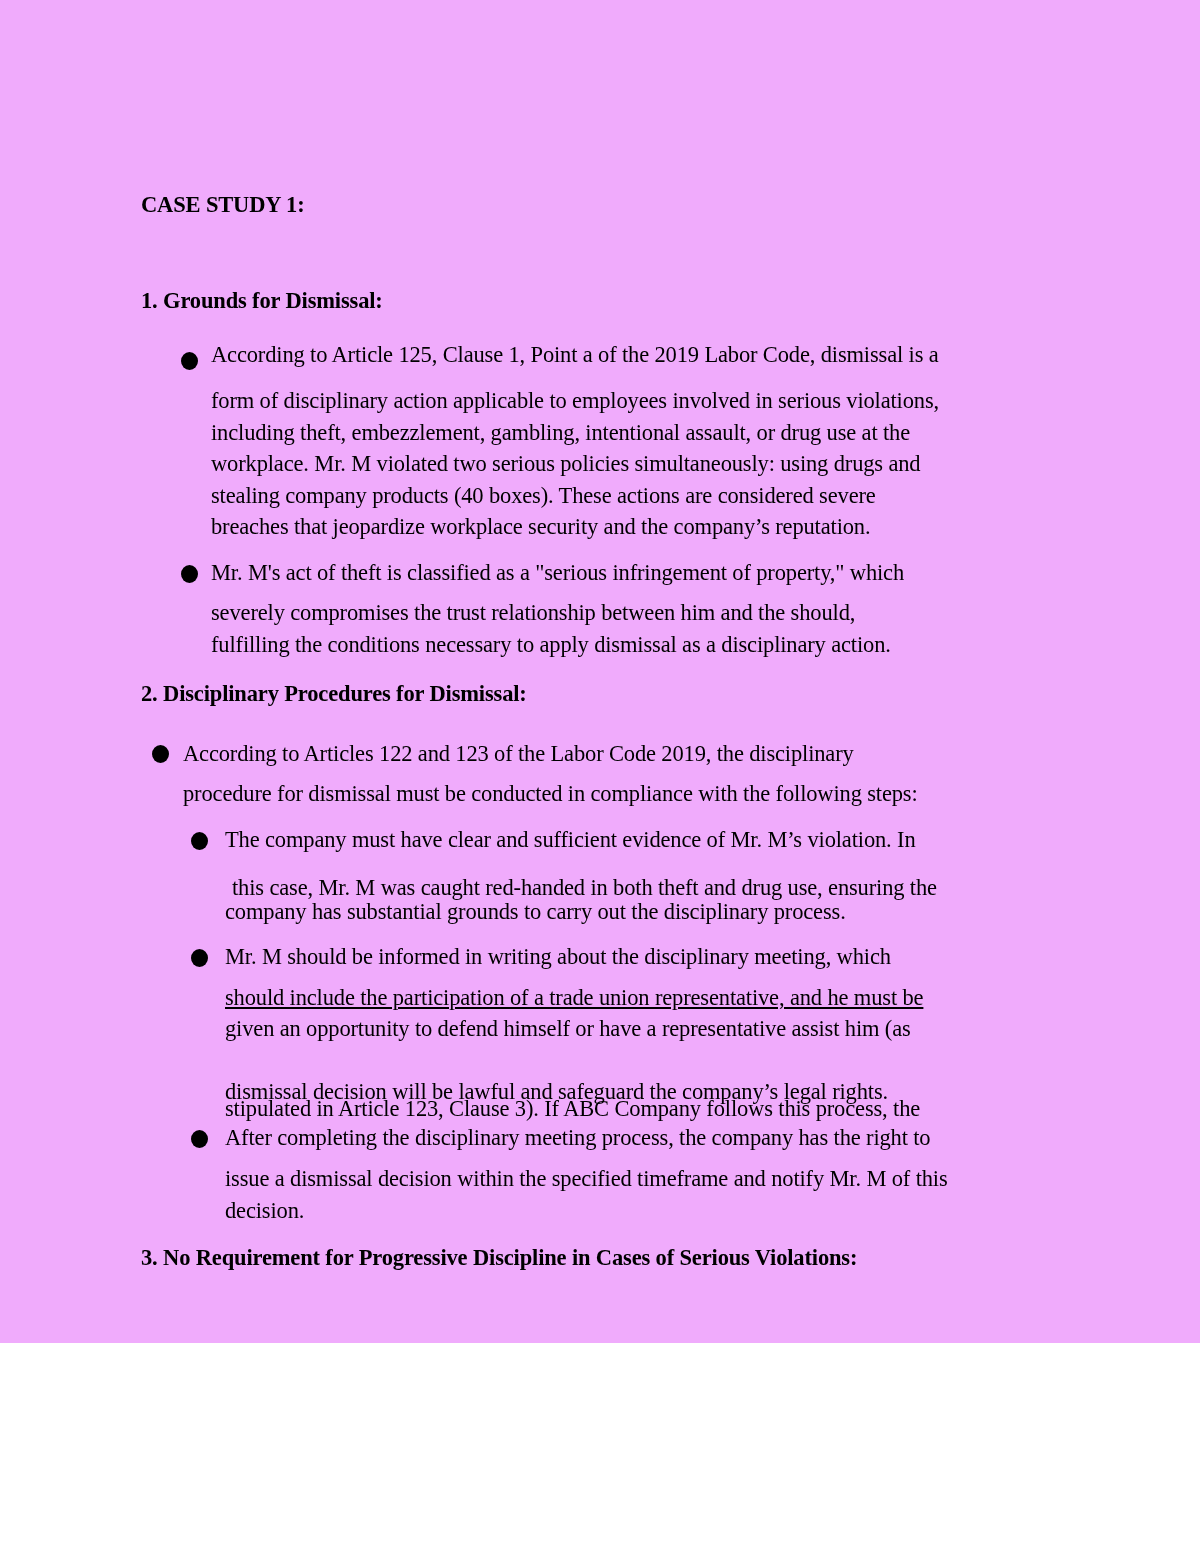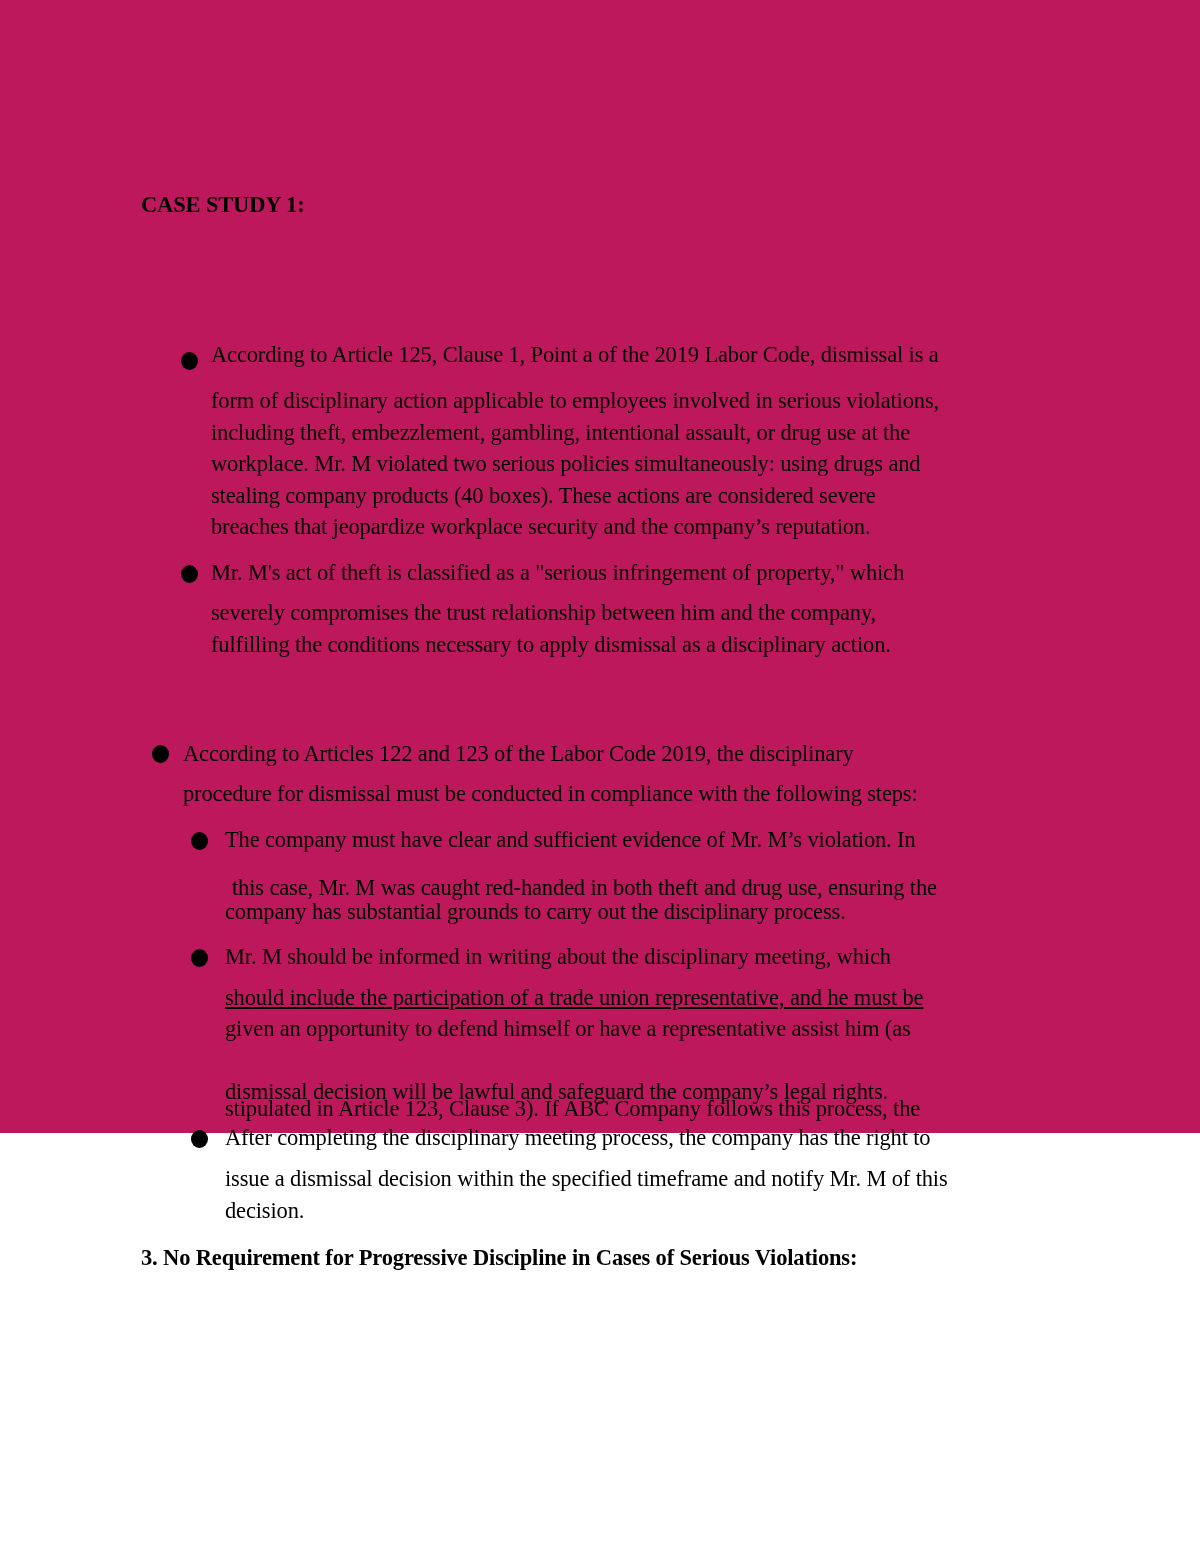--- a/index.html
+++ b/index.html
@@ -12,22 +12,22 @@
       height: 1553px;
       position: relative;
       overflow: hidden;
       font-family: "Liberation Serif", "DejaVu Serif", serif;
       color: #000000;
     }
     .page {
       position: absolute;
       left: 0; top: 0;
       width: 1200px;
-      height: 1133px;
-      background: #be185d;
+      height: 1343px;
+      background: #f0abfc;
     }
     .abs {
       position: absolute;
       white-space: nowrap;
       font-size: 22.5px;
       line-height: 32px;
       letter-spacing: -0.15px;
     }
     .bold { font-weight: bold; }
     .bullet {
@@ -45,38 +45,40 @@
       letter-spacing: -0.15px;
     }
   </style>
 </head>
 <body>
 
 <div class="page">
 
   <div class="abs bold" style="left:141px; top:189px;">CASE STUDY 1:</div>
 
+  <div class="abs bold" style="left:141px; top:285px;">1. Grounds for Dismissal:</div>
 
   <div>
     <span class="bullet" style="left:181px; top:352px;"></span>
     <div class="line" style="left:211px; top:339px;">According to Article 125, Clause 1, Point a of the 2019 Labor Code, dismissal is a</div>
     <div class="line" style="left:211px; top:385px;">form of disciplinary action applicable to employees involved in serious violations,</div>
     <div class="line" style="left:211px; top:417px;">including theft, embezzlement, gambling, intentional assault, or drug use at the</div>
     <div class="line" style="left:211px; top:448px;">workplace. Mr. M violated two serious policies simultaneously: using drugs and</div>
     <div class="line" style="left:211px; top:480px;">stealing company products (40 boxes). These actions are considered severe</div>
     <div class="line" style="left:211px; top:511px;">breaches that jeopardize workplace security and the company’s reputation.</div>
   </div>
 
   <div>
     <span class="bullet" style="left:181px; top:565px;"></span>
     <div class="line" style="left:211px; top:557px;">Mr. M's act of theft is classified as a "serious infringement of property," which</div>
-    <div class="line" style="left:211px; top:597px;">severely compromises the trust relationship between him and the company,</div>
+    <div class="line" style="left:211px; top:597px;">severely compromises the trust relationship between him and the should,</div>
     <div class="line" style="left:211px; top:629px;">fulfilling the conditions necessary to apply dismissal as a disciplinary action.</div>
   </div>
 
+  <div class="abs bold" style="left:141px; top:678px;">2. Disciplinary Procedures for Dismissal:</div>
 
   <div>
     <span class="bullet" style="left:152px; top:745px;"></span>
     <div class="line" style="left:183px; top:738px;">According to Articles 122 and 123 of the Labor Code 2019, the disciplinary</div>
     <div class="line" style="left:183px; top:778px;">procedure for dismissal must be conducted in compliance with the following steps:</div>
   </div>
 
   <div>
     <span class="bullet" style="left:191px; top:832px;"></span>
     <div class="line" style="left:225px; top:824px;">The company must have clear and sufficient evidence of Mr. M’s violation. In</div>

